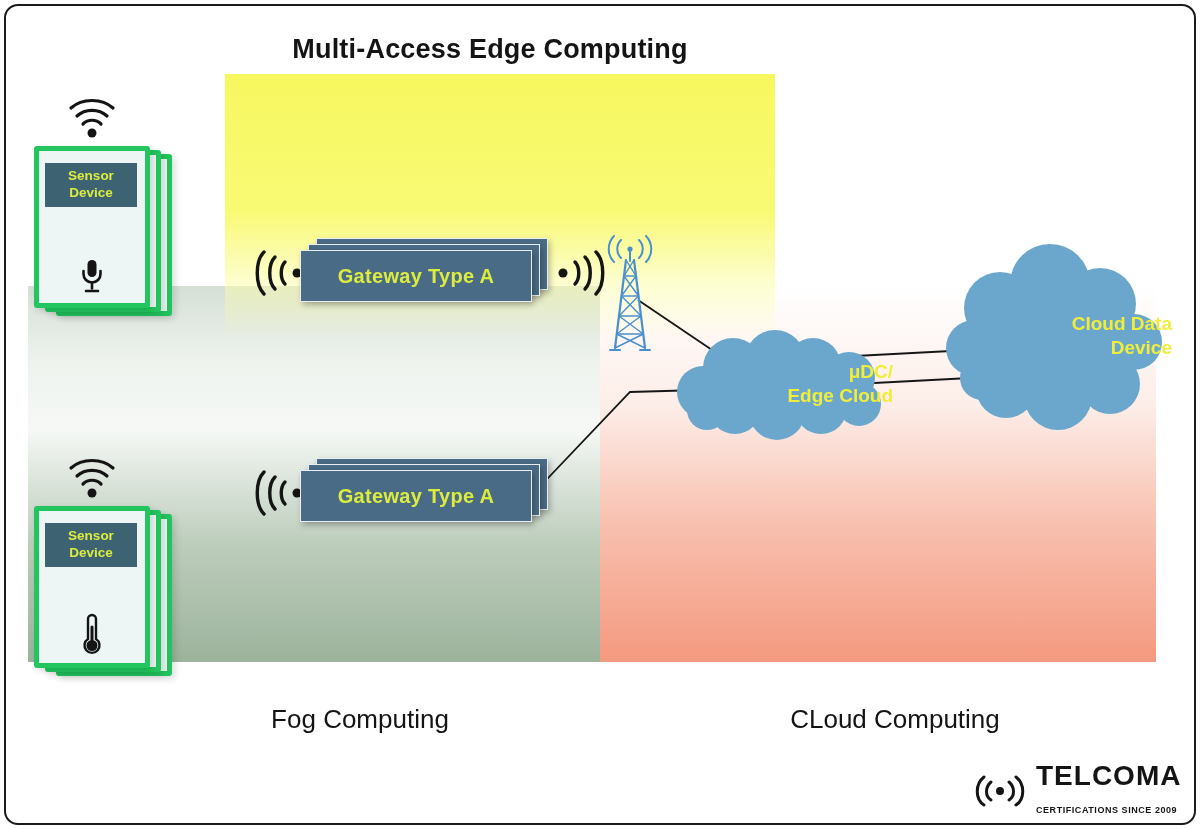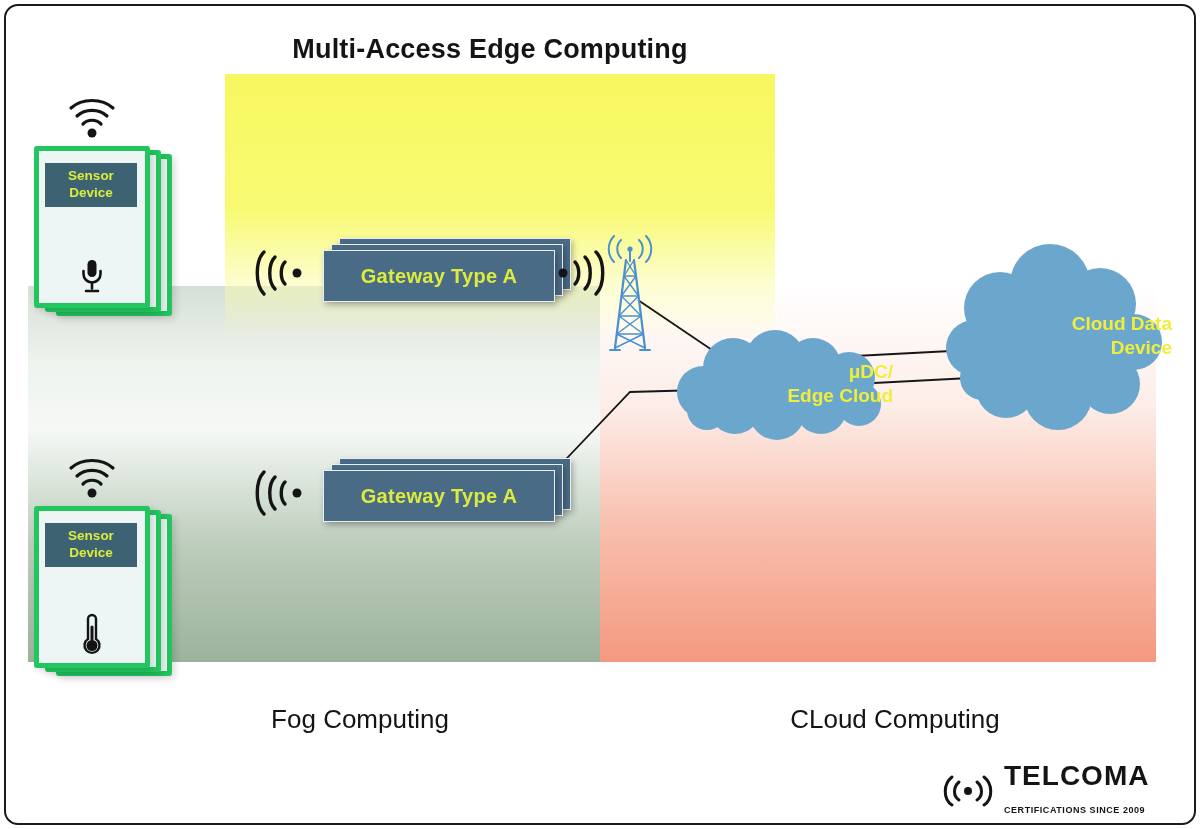--- a/index.html
+++ b/index.html
@@ -49,21 +49,21 @@
   .sensor-label {
     position:absolute; left:6px; top:12px; width:92px; min-height:44px; box-sizing:border-box;
     background:var(--panel-dark,#3d6373); color:var(--accent-yellow,#dcec3f);
     font-size:13.5px; font-weight:600; text-align:center; padding:5px 4px; line-height:1.25;
   }
   .sensor-icon { position:absolute; left:50%; transform:translateX(-50%); bottom:7px; }
   
   .gateway-group { position:absolute; width:360px; height:66px; z-index:12; }
   .gw-waves-left  { position:absolute; left:0; top:6px; }
   .gw-waves-right { position:absolute; left:304px; top:6px; }
-  .gw-stack { position:absolute; left:71px; top:0; width:246px; height:64px; }
+  .gw-stack { position:absolute; left:48px; top:0; width:246px; height:64px; }
   .gcard {
     position:absolute; width:230px; height:50px; background:var(--gateway-bg,#4a6b85);
     border:1px solid #e9eef3; box-shadow:2px 3px 6px rgba(0,0,0,0.28);
   }
   .gcard.l3 { left:16px; top:0; }
   .gcard.l2 { left:8px; top:6px; }
   .gcard.front {
     left:0; top:12px; display:flex; align-items:center; justify-content:center;
     color:var(--accent-yellow,#dcec3f); font-size:20px; font-weight:600; letter-spacing:0.3px;
   }
@@ -81,21 +81,21 @@
   .edge-cloud { left:663px; top:326px; width:230px; height:116px; }
   .dc-cloud   { left:936px; top:236px; width:236px; height:196px; }
   .dc-cloud .cloud-text { padding-top:4px; }
   
   .connectors { position:absolute; left:0; top:0; z-index:5; pointer-events:none; }
   .connectors polyline, .connectors line { stroke:#161616; stroke-width:1.8; fill:none; }
   
   .ink-icon path { stroke:var(--ink,#111); fill:none; stroke-linecap:round; }
   .ink-icon .fill { fill:var(--ink,#111); stroke:none; }
   
-  .logo { position:absolute; left:940px; top:762px; display:flex; align-items:center; gap:8px; z-index:15; }
+  .logo { position:absolute; left:972px; top:762px; display:flex; align-items:center; gap:8px; z-index:15; }
   .logo-text { display:flex; flex-direction:column; }
   .logo-name { font-size:28px; font-weight:800; letter-spacing:1px; line-height:1; }
   .logo-tagline { font-size:9px; font-weight:700; letter-spacing:0.55px; margin-top:15px; }
 </style>
 </head>
 <body>
 
 <div class="canvas">
 
   <div class="frame"></div>

